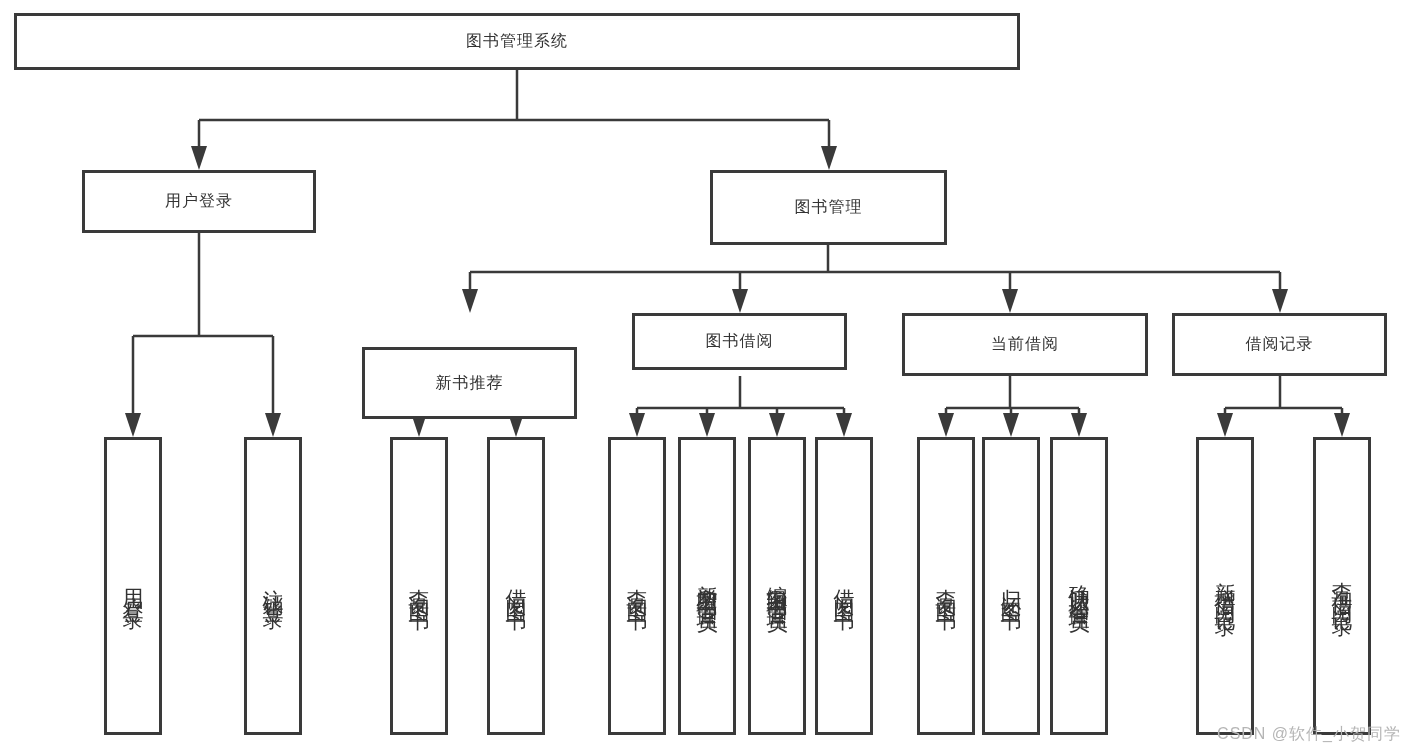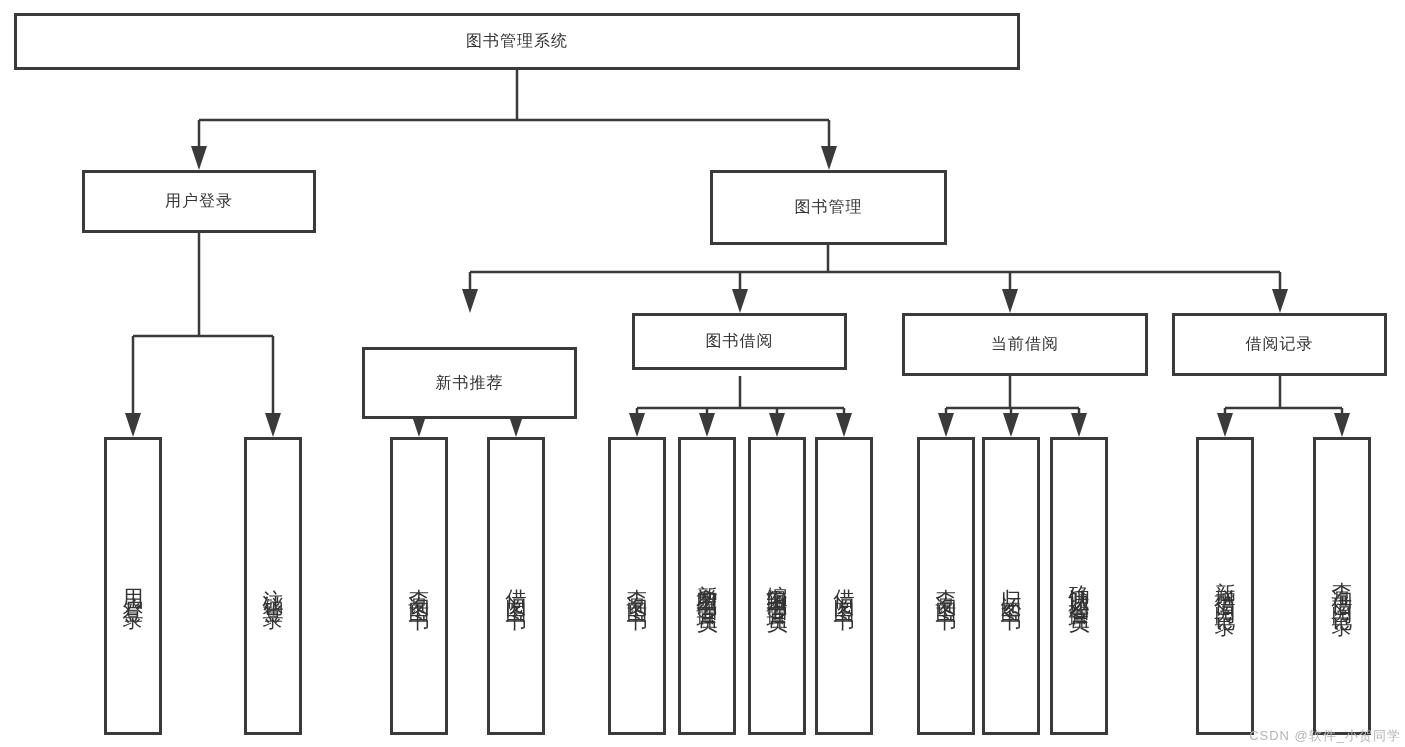--- a/index.html
+++ b/index.html
@@ -49,21 +49,21 @@
     font-size: 21px;
     letter-spacing: 7px;
   }
   .vbox.long {
     letter-spacing: 4px;
   }
   .watermark {
     position: absolute;
     right: 4px;
     bottom: 2px;
-    font-size: 13px;
+    font-size: 16px;
     color: #b5b5b5;
     letter-spacing: 1px;
     z-index: 3;
     white-space: nowrap;
   }
 </style>
 </head>
 <body>
 
 <div class="stage">

